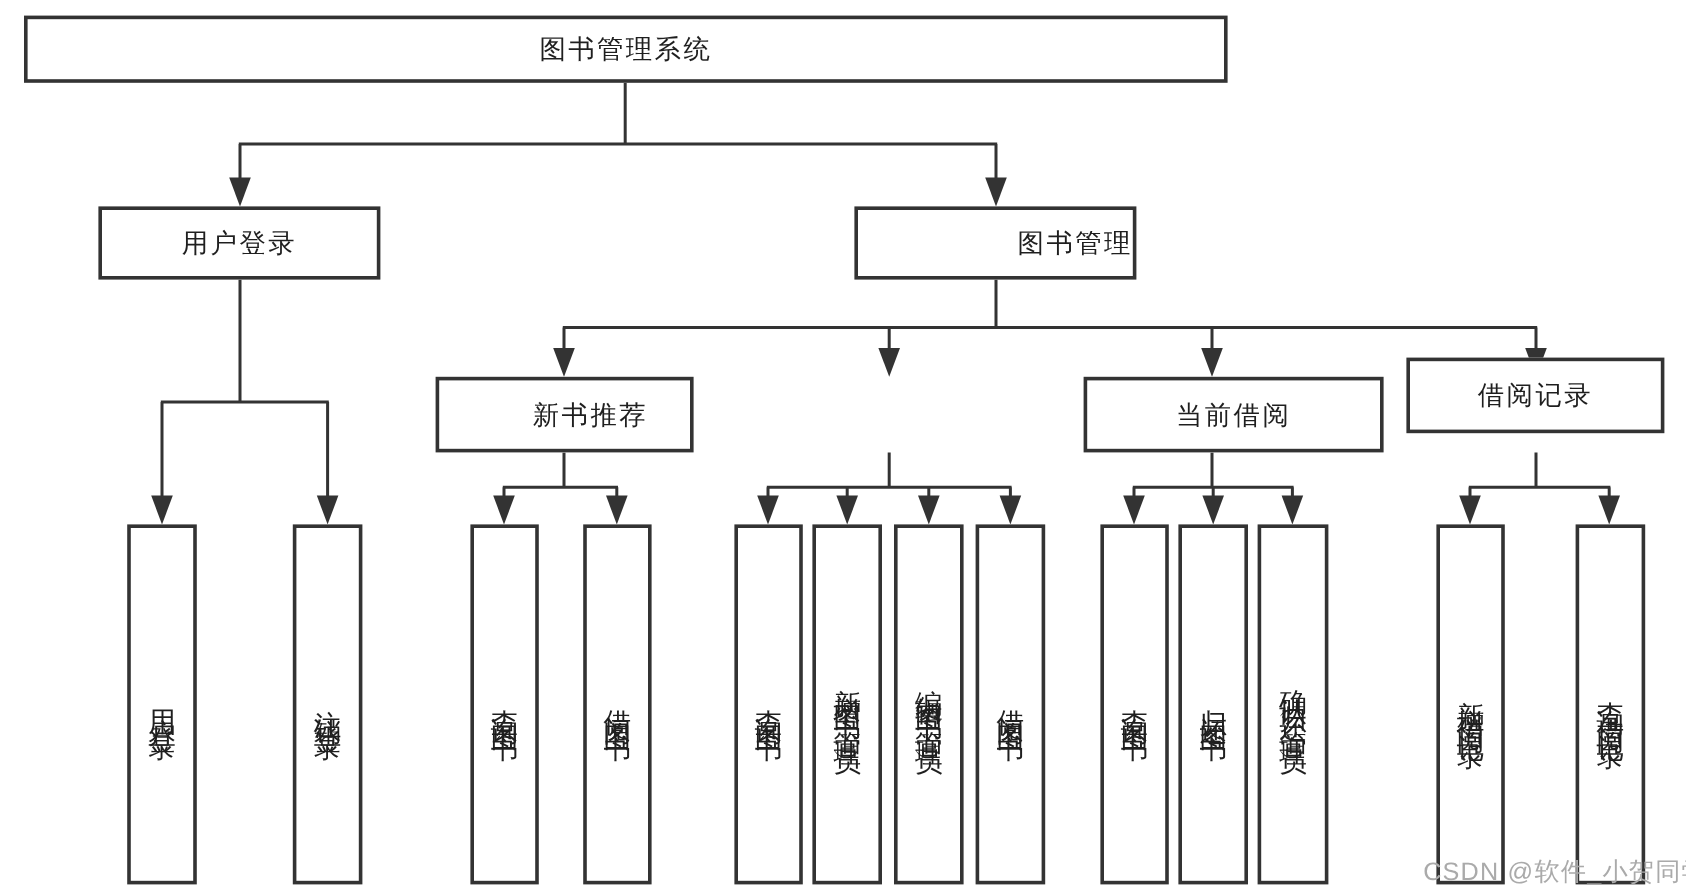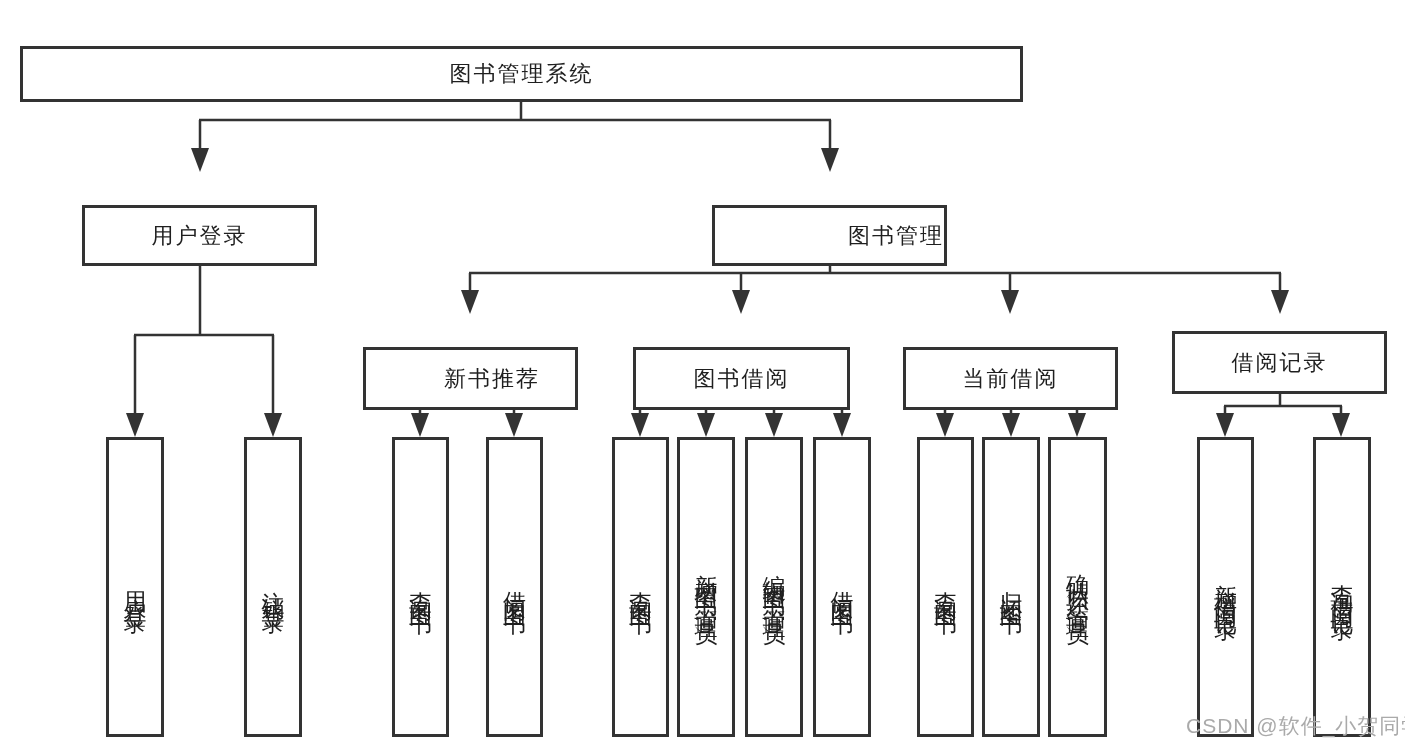--- a/index.html
+++ b/index.html
@@ -29,21 +29,20 @@
     display: flex;
     align-items: center;
     justify-content: center;
     color: #1f1f1f;
     z-index: 2;
   }
   .hbox {
     font-size: 22px;
     letter-spacing: 2px;
     white-space: nowrap;
-    margin-top: 33px;
   }
   .vbox .vtext {
     writing-mode: vertical-rl;
     text-orientation: mixed;
     font-size: 23px;
     letter-spacing: 7px;
     line-height: 1;
   }
   .watermark {
     position: absolute;
@@ -108,24 +107,21 @@
   <div class="box hbox" style="left:82px; top:172px; width:235px; height:61px;">
     <span>用户登录</span>
   </div>
   <div class="box hbox" style="left:712px; top:172px; width:235px; height:61px;justify-content:flex-end;">
     <span>图书管理</span>
   </div>
 
   <div class="box hbox" style="left:363px; top:314px; width:215px; height:63px;padding-left:43px;">
     <span>新书推荐</span>
   </div>
-  <div class="box hbox" style="left:633px; top:314px; width:217px; height:63px;">
-    <span>图书借阅</span>
-  </div>
-  <div class="box hbox" style="left:903px; top:314px; width:215px; height:63px;">
+  <div class="box hbox" style="left:903px; top:314px; width:250px; height:63px;">
     <span>当前借阅</span>
   </div>
   <div class="box hbox" style="left:1172px; top:298px; width:215px; height:63px;">
     <span>借阅记录</span>
   </div>
 
   <div class="box vbox" style="left:106px; top:437px; width:58px; height:300px;">
     <span class="vtext">用户登录</span>
   </div>
   <div class="box vbox" style="left:244px; top:437px; width:58px; height:300px;">

